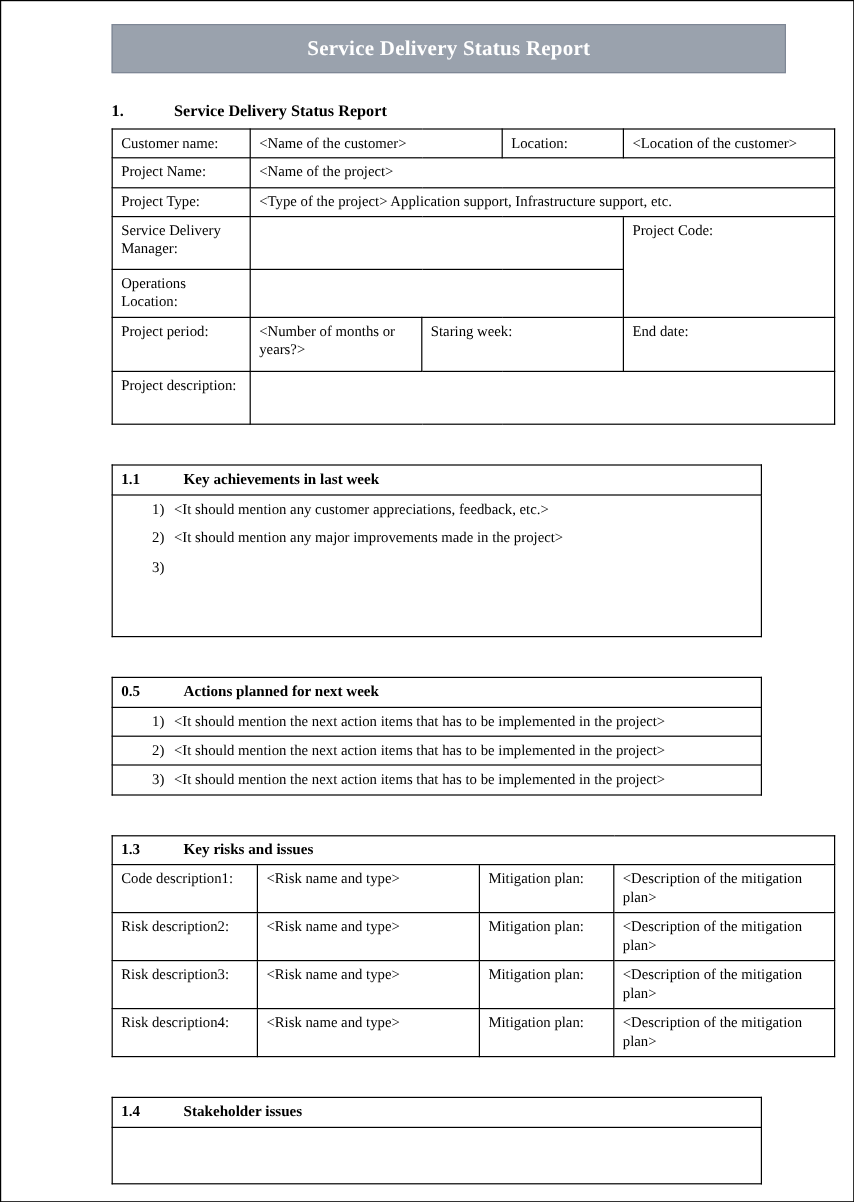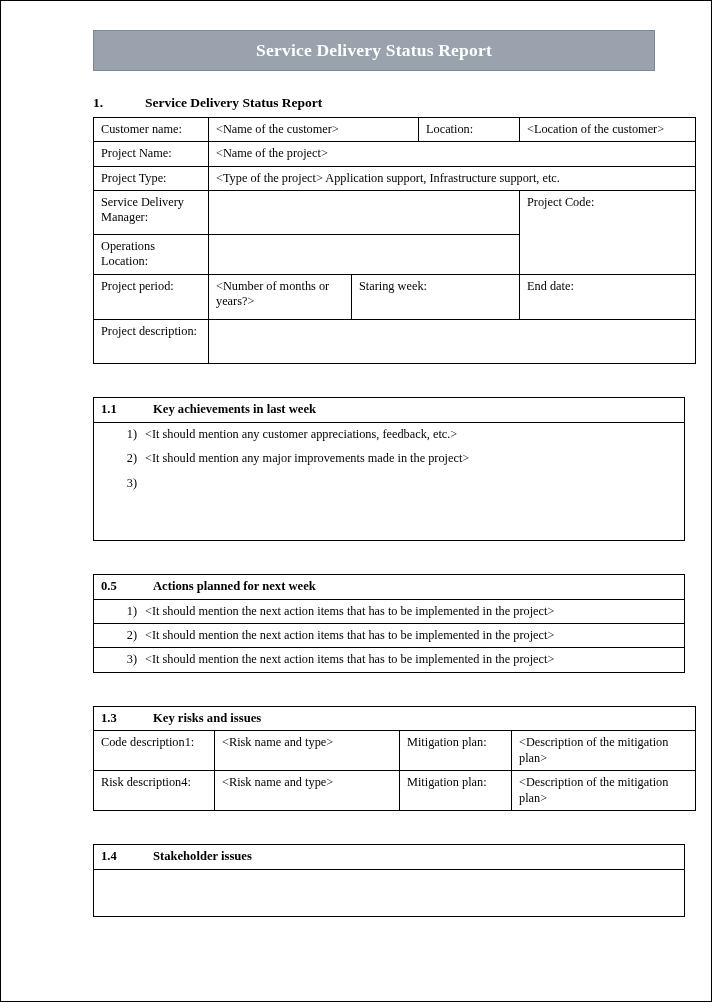--- a/index.html
+++ b/index.html
@@ -16,21 +16,21 @@
   .page {
     position: relative;
     width: 712px;
     height: 1002px;
     background: #ffffff;
     border: 1px solid #000000;
   }
   .content {
     position: absolute;
     left: 52px;
-    top: 10px;
+    top: 0;
     width: 602px;
     padding-left: 40px;
   }
 
   
   .banner {
     margin-top: 19px;
     height: 41px;
     background: #9aa2ad;
     border: 1px solid #7e8795;
@@ -50,21 +50,21 @@
     margin-top: 24px;
     font-size: 13.5px;
     font-weight: bold;
     display: flex;
   }
   .doc-heading .num { width: 52px; }
 
   
   table.tbl {
     border-collapse: collapse;
-    width: 592px;
+    width: 542px;
     table-layout: fixed;
     font-size: 12.3px;
   }
   table.tbl td {
     border: 1px solid #000000;
     padding: 4px 6px 4px 7px;
     vertical-align: top;
     line-height: 1.25;
     background: #ffffff;
   }
@@ -249,20 +249,32 @@
               <span class="sec-num">1.3</span><span>Key risks and issues</span>
             </td>
           </tr>
           <tr class="risk-tbl">
             <td>Code description1:</td>
             <td>&lt;Risk name and type&gt;</td>
             <td>Mitigation plan:</td>
             <td>&lt;Description of the mitigation plan&gt;</td>
           </tr>
           <tr class="risk-tbl">
+            <td>Risk description2:</td>
+            <td>&lt;Risk name and type&gt;</td>
+            <td>Mitigation plan:</td>
+            <td>&lt;Description of the mitigation plan&gt;</td>
+          </tr>
+          <tr class="risk-tbl">
+            <td>Risk description3:</td>
+            <td>&lt;Risk name and type&gt;</td>
+            <td>Mitigation plan:</td>
+            <td>&lt;Description of the mitigation plan&gt;</td>
+          </tr>
+          <tr class="risk-tbl">
             <td>Risk description4:</td>
             <td>&lt;Risk name and type&gt;</td>
             <td>Mitigation plan:</td>
             <td>&lt;Description of the mitigation plan&gt;</td>
           </tr>
         </tbody>
       </table>
     </div>
 
     <div class="sec">

